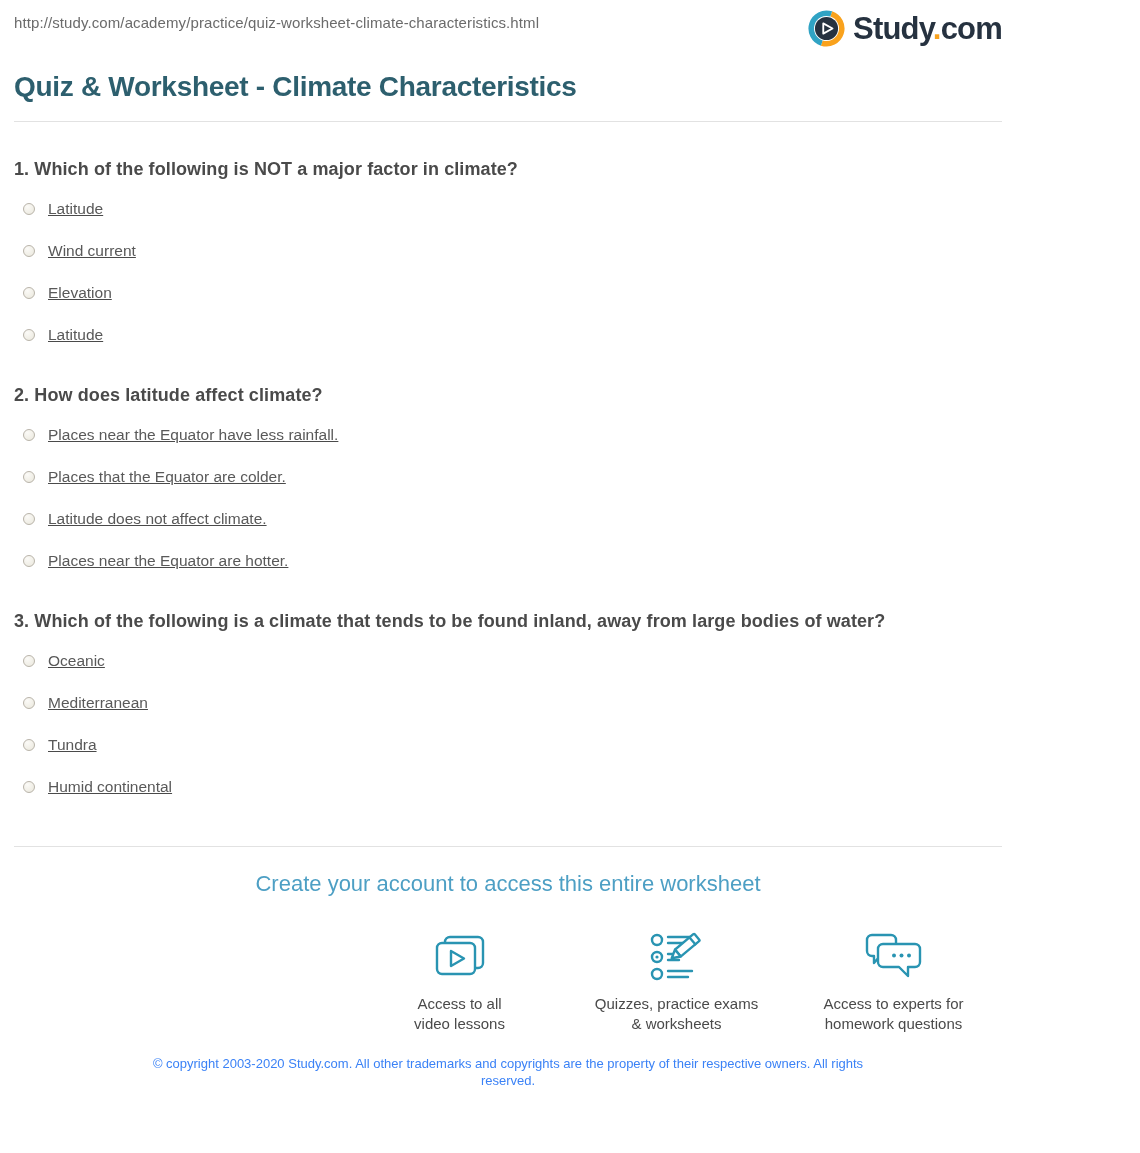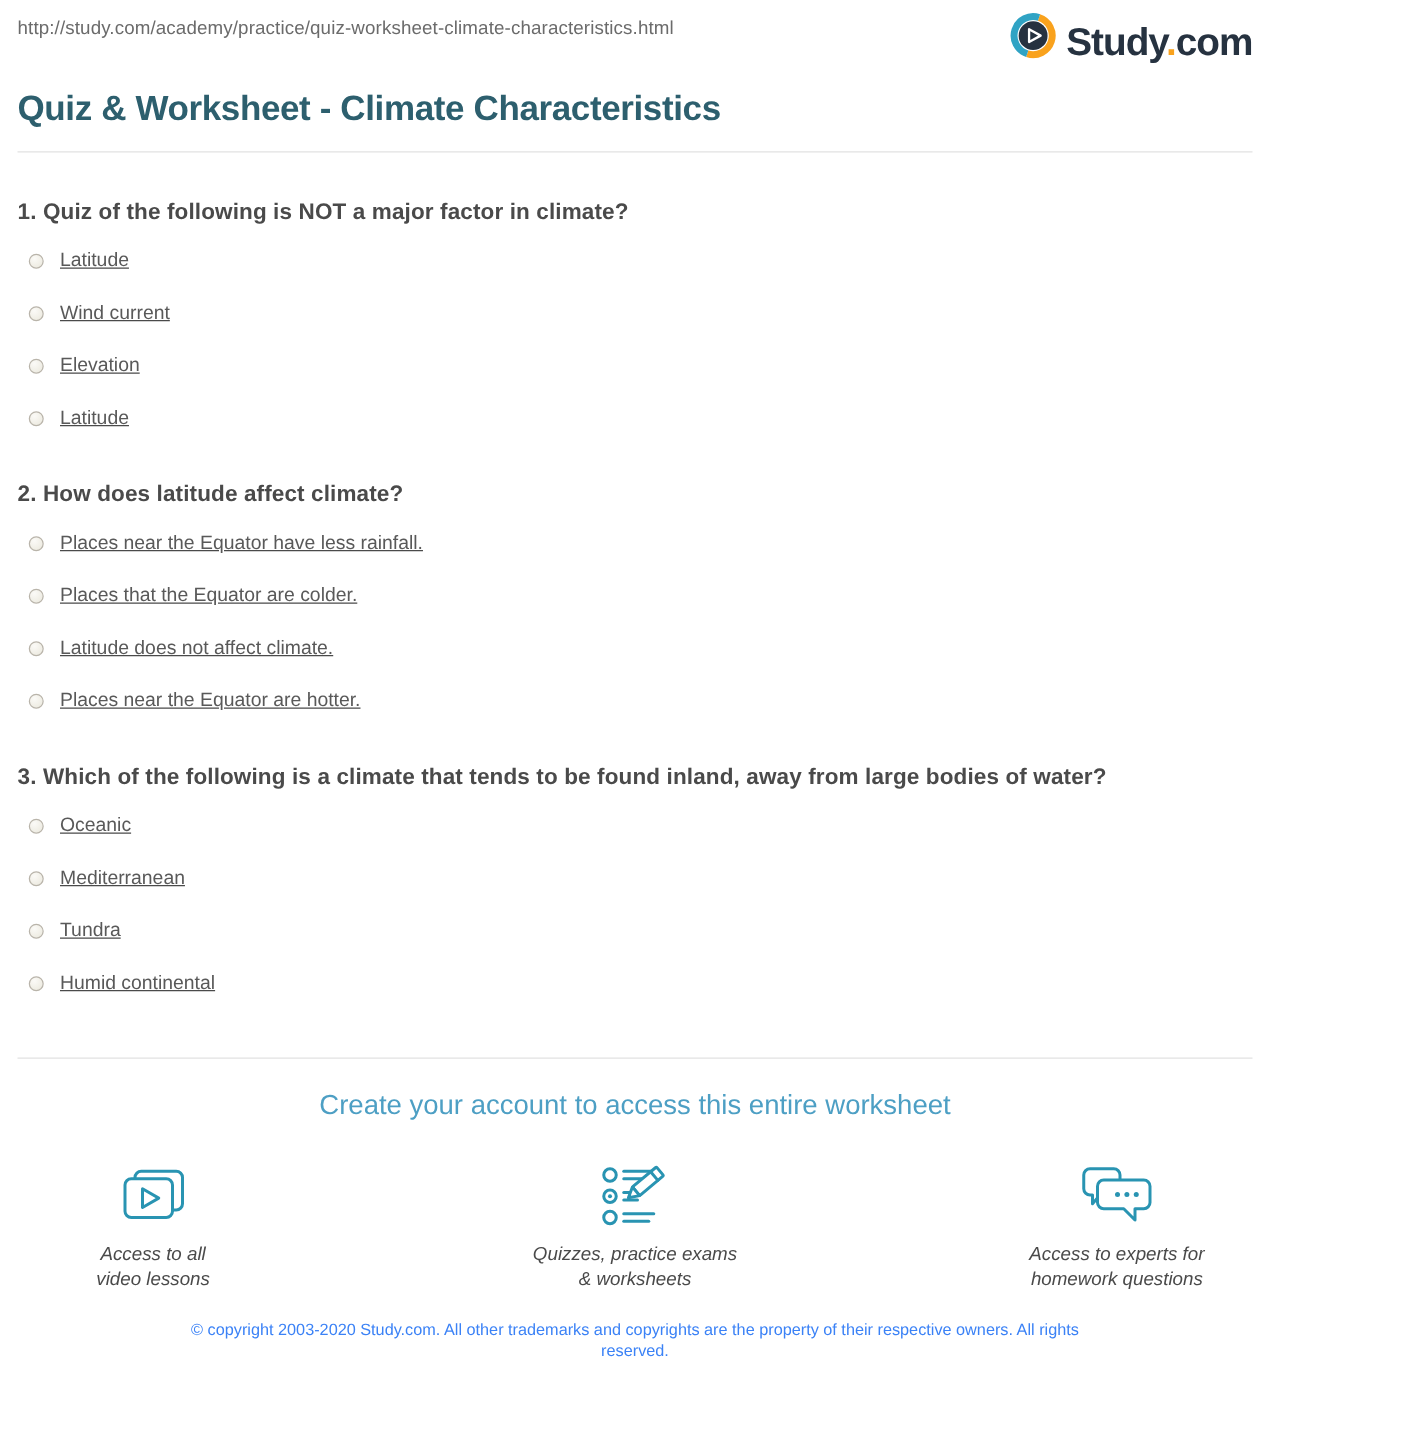--- a/index.html
+++ b/index.html
@@ -7,21 +7,21 @@
   body {
     width: 1140px; height: 1153px; overflow: hidden;
     font-family: "Liberation Sans", sans-serif;
     color: #4a4a4a;
   }
   .page { width: 1016px; padding: 0 14px; }
 
   
   .header { display: flex; justify-content: space-between; align-items: flex-start; padding-top: 10px; height: 50px; }
   .url { font-size: 15px; color: #6b6b6b; padding-top: 4px; letter-spacing: 0.1px; }
-  .logo { display: flex; align-items: flex-end; gap: 8px; text-decoration: none; cursor: pointer; }
+  .logo { display: flex; align-items: flex-start; gap: 8px; text-decoration: none; cursor: pointer; }
   .logo-text { font-size: 31px; font-weight: bold; color: var(--logo-navy, #263240); letter-spacing: -0.8px; line-height: 37px; }
   .logo-dot { color: var(--logo-orange, #f9a21d); }
   .logo-core { fill: var(--logo-navy, #263240); }
   .logo-play { fill: none; stroke: #fff; stroke-width: 2; stroke-linejoin: round; }
   .logo-arc-orange { stroke: var(--logo-orange, #f9a21d); }
   .logo-arc-blue { stroke: var(--logo-blue, #30a3c4); }
 
   
   .page-title {
     margin: 20px 0 0 0; font-size: 28px; font-weight: bold;
@@ -39,21 +39,21 @@
     border: 1px solid #b9b4aa; flex: 0 0 12px;
     background: radial-gradient(circle at 35% 28%, #fbfaf7 0%, #efede4 70%, #e6e3d8 100%);
   }
   .option-label { margin-left: 13px; font-size: 15.5px; color: #595959; }
 
   
   .signup { text-align: center; }
   .signup-title { margin-top: 22px; font-size: 22px; color: var(--signup-blue, #4d9fc4); line-height: 30px; font-weight: 400; }
   .signup-subtitle { margin-top: 5px; font-size: 15px; color: #4a4a4a; line-height: 20px; }
 
-  .features { margin-top: 32px; display: flex; justify-content: space-between; font-style: italic; }
+  .features { margin-top: 32px; display: flex; justify-content: flex-end; }
   .feature { width: 217px; display: flex; flex-direction: column; align-items: center; }
   .feature-icon { height: 54px; display: flex; align-items: center; justify-content: center; color: var(--accent-teal, #2994b2); }
   .feature-icon svg { display: block; }
   .feature-caption { margin-top: 9px; font-size: 15px; line-height: 20px; color: #4a4a4a; text-align: center; }
 
   
   .copyright { margin-top: 21px; text-align: center; font-size: 13px; color: #3b82f6; line-height: 17px; }
 </style>
 </head>
 <body>
@@ -76,21 +76,21 @@
       <span class="logo-text"><span>Study</span><span class="logo-dot">.</span><span>com</span></span>
     </div>
   </div>
 
   <h1 class="page-title">Quiz &amp; Worksheet - Climate Characteristics</h1>
   <hr class="divider">
 
   <section class="question">
     <h2 class="q-heading">
       <span>1.</span>
-      <span>Quiz of the following is NOT a major factor in climate?</span>
+      <span>Which of the following is NOT a major factor in climate?</span>
     </h2>
     <div class="option">
       <span class="radio"></span>
       <span class="option-label">Latitude</span>
     </div>
     <div class="option">
       <span class="radio"></span>
       <span class="option-label">Wind current</span>
     </div>
     <div class="option">

